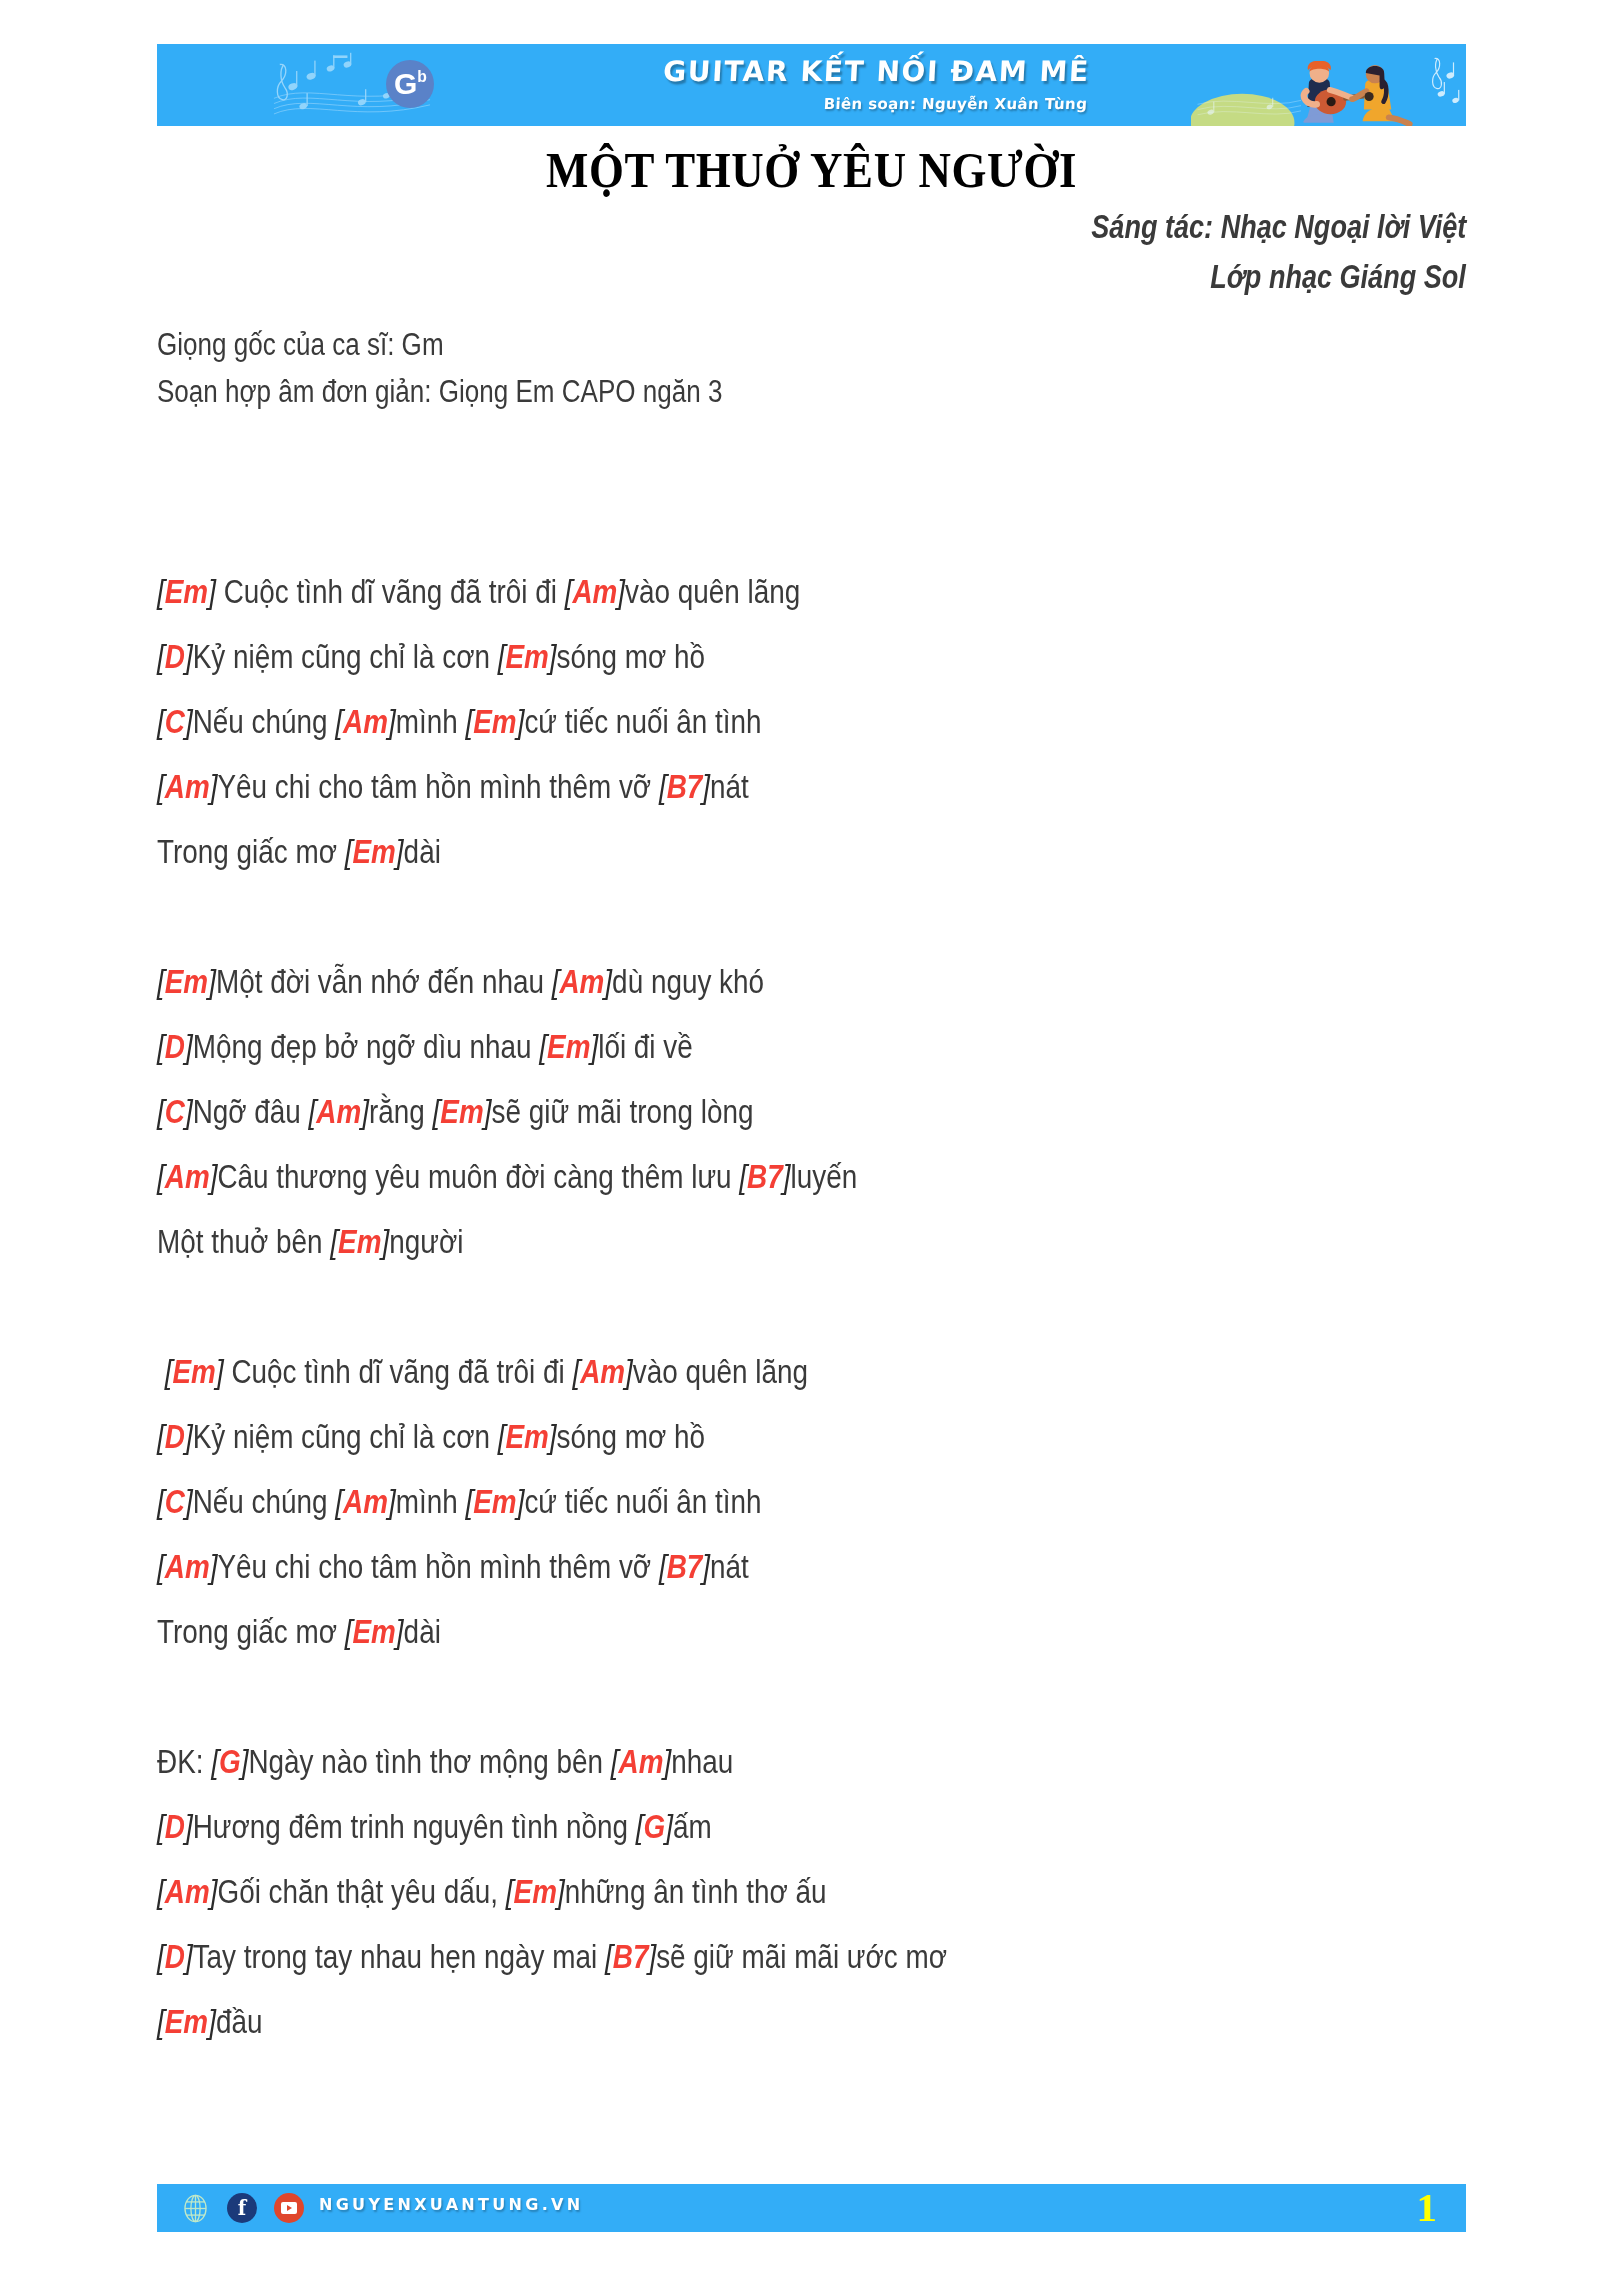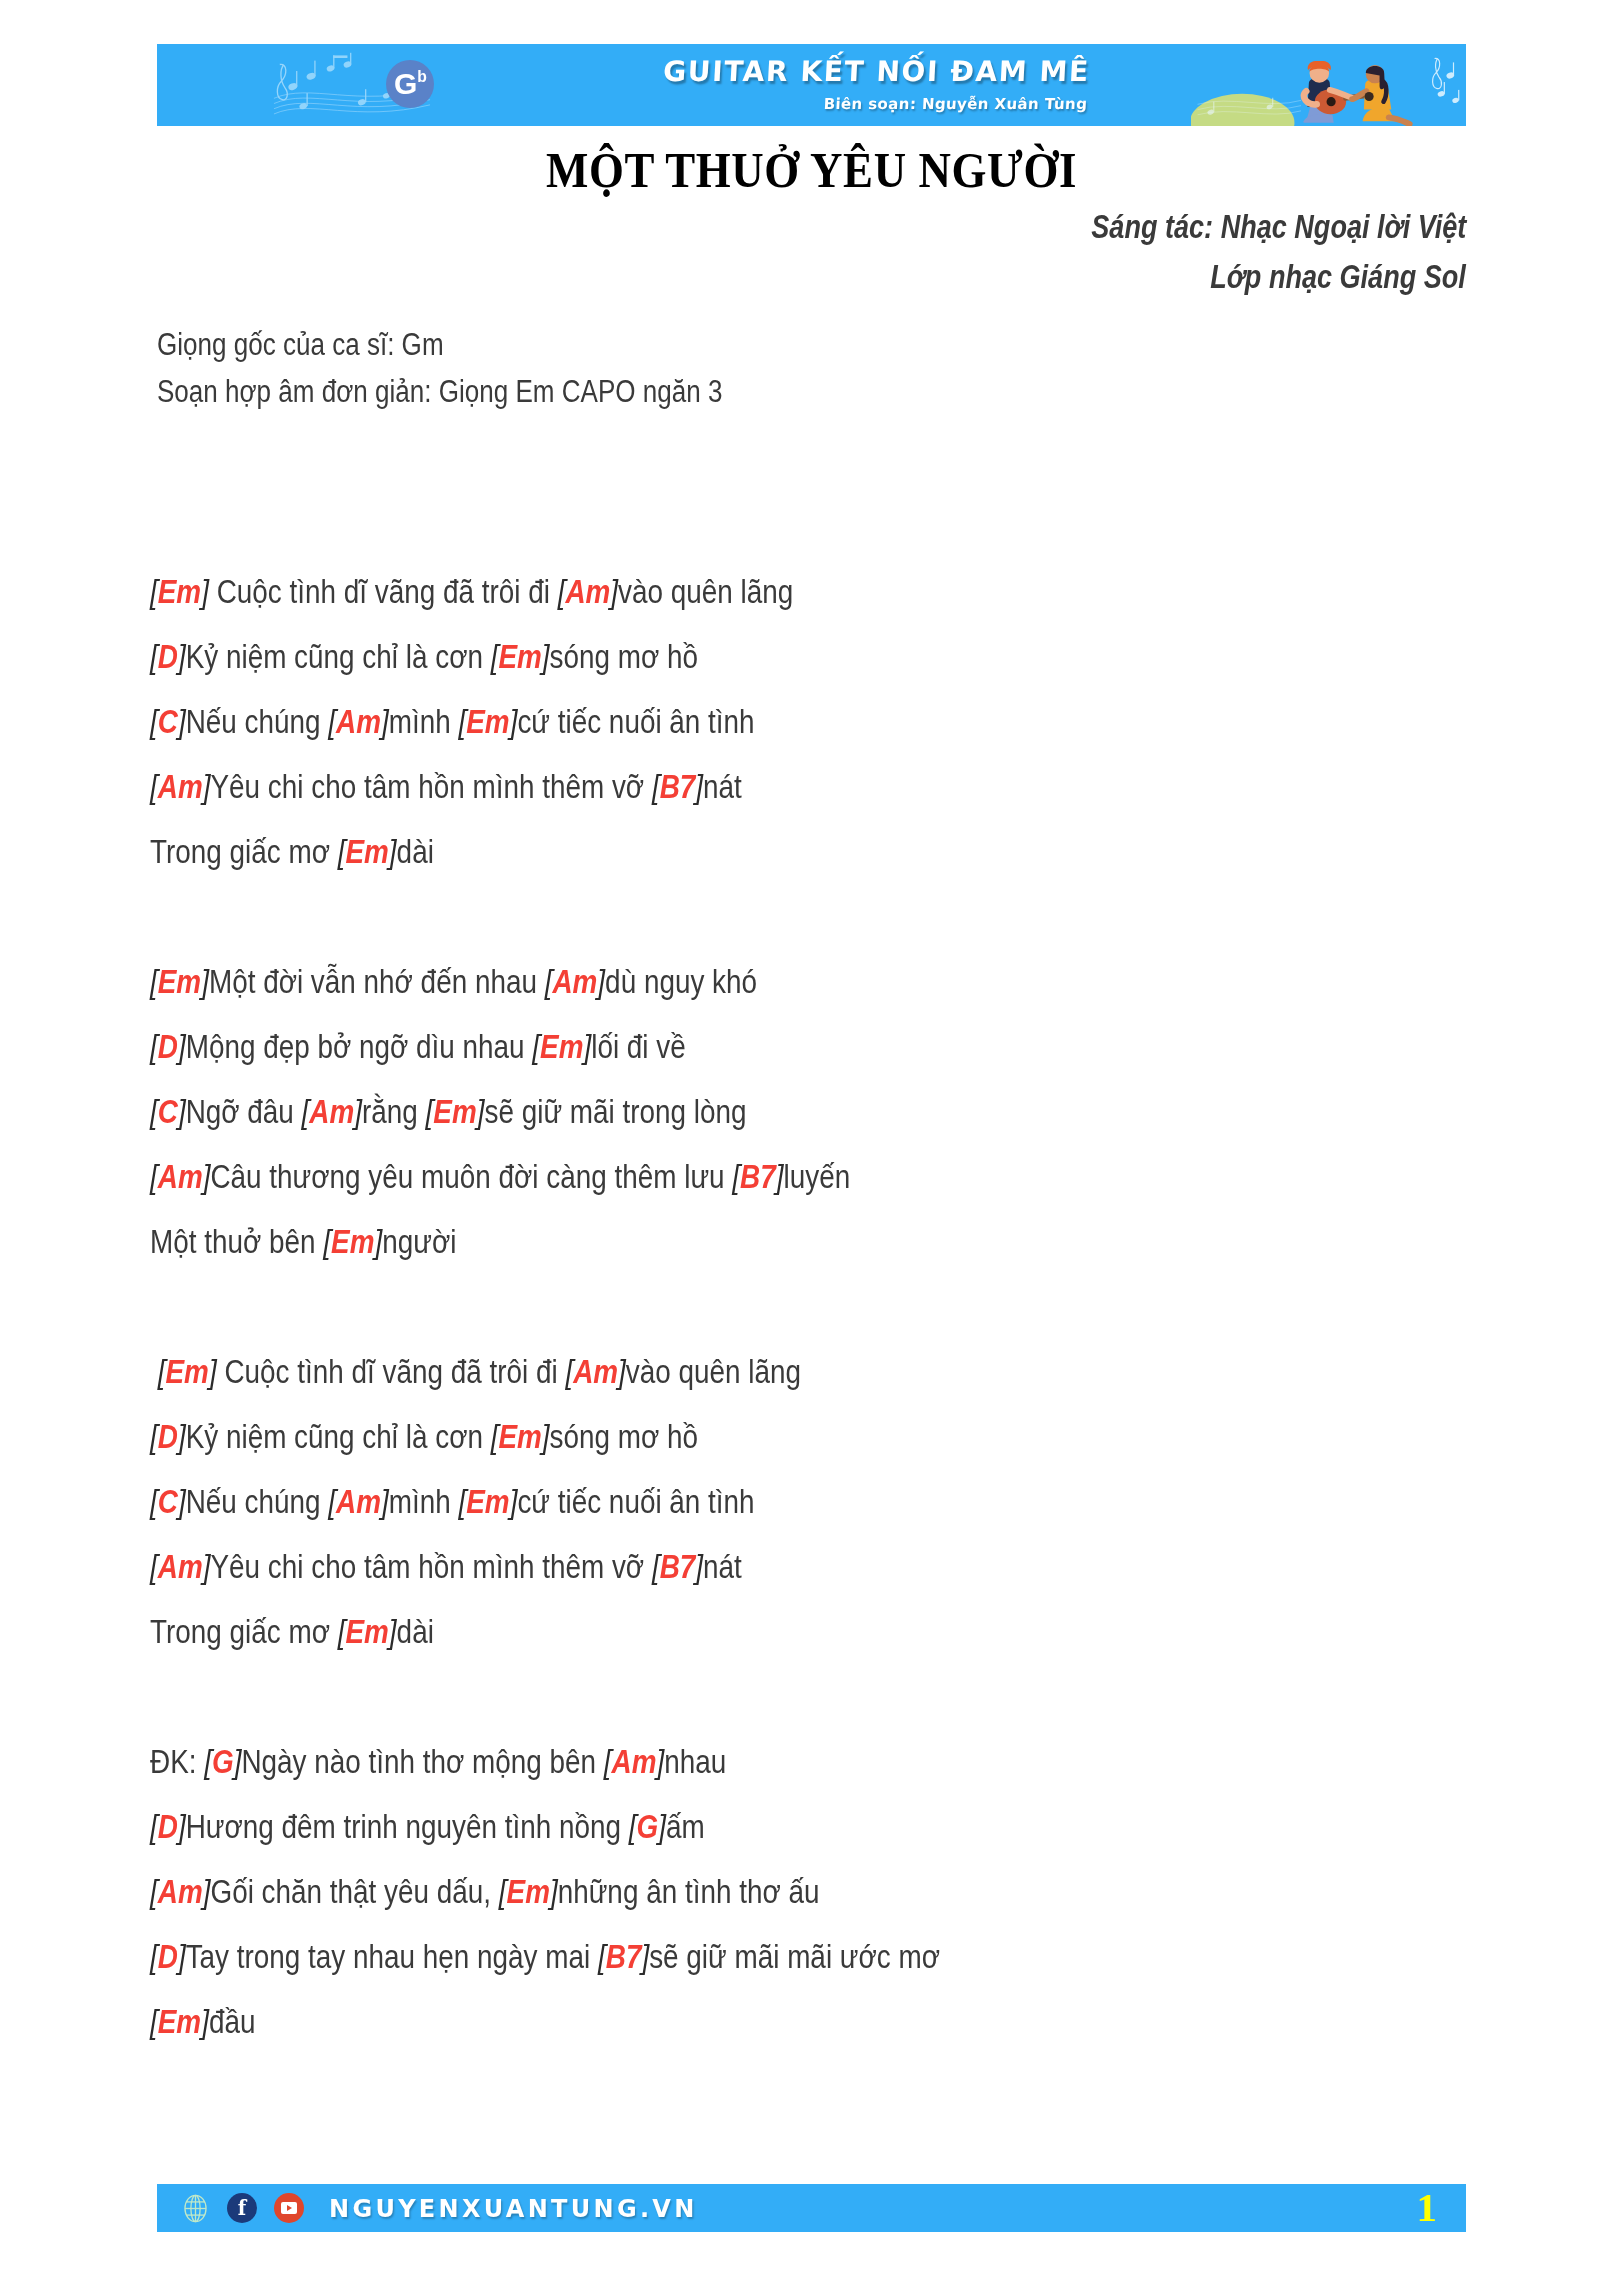--- a/index.html
+++ b/index.html
@@ -140,21 +140,21 @@
     transform: scaleX(0.84);
     transform-origin: left center;
     white-space: nowrap;
   }
   .keyinfo-1 { top: 327px; }
   .keyinfo-2 { top: 374px; }
 
   
   .lyrics {
     position: absolute;
-    left: 150px;
+    left: 157px;
     top: 559px;
     width: 1374px;
   }
   .lyric-line {
     font-family: "Liberation Sans", sans-serif;
     font-size: 33px;
     color: #3a3a3a;
     height: 65px;
     line-height: 65px;
     white-space: pre;
@@ -217,24 +217,24 @@
   }
   .yt-tri {
     width: 0; height: 0;
     border-left: 5.9px solid #e0462c;
     border-top: 3.3px solid transparent;
     border-bottom: 3.3px solid transparent;
     margin-left: 1.3px;
   }
   .footer-url {
     position: absolute;
-    left: 172px;
+    left: 162px;
     top: 10.5px;
     color: #ffffff;
-    font-size: 24px;
+    font-size: 16px;
     font-weight: 700;
     letter-spacing: 3.3px;
     font-family: "DejaVu Sans", sans-serif;
     text-shadow: 1.3px 2px 2px rgba(0,0,0,0.25);
   }
   .page-num {
     position: absolute;
     right: 29px;
     top: -1.3px;
     color: #ffff00;

